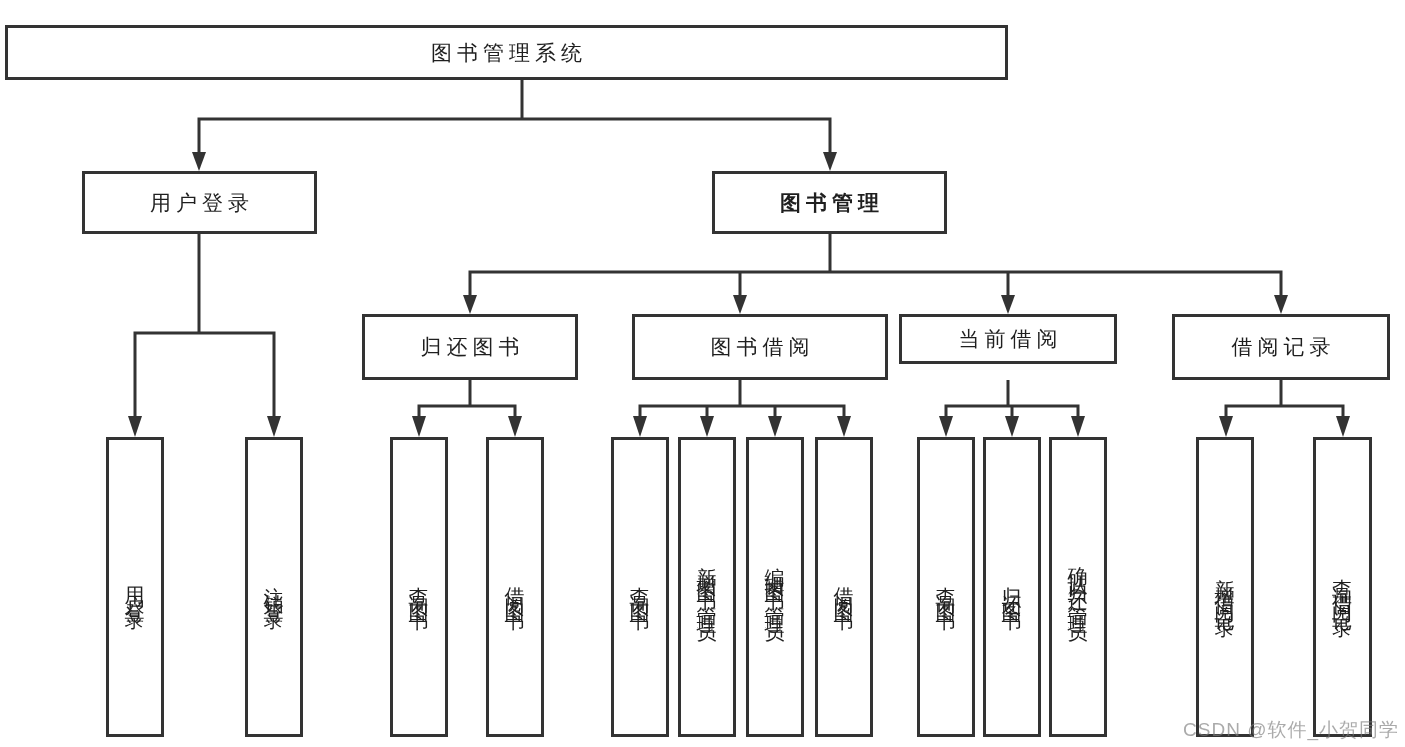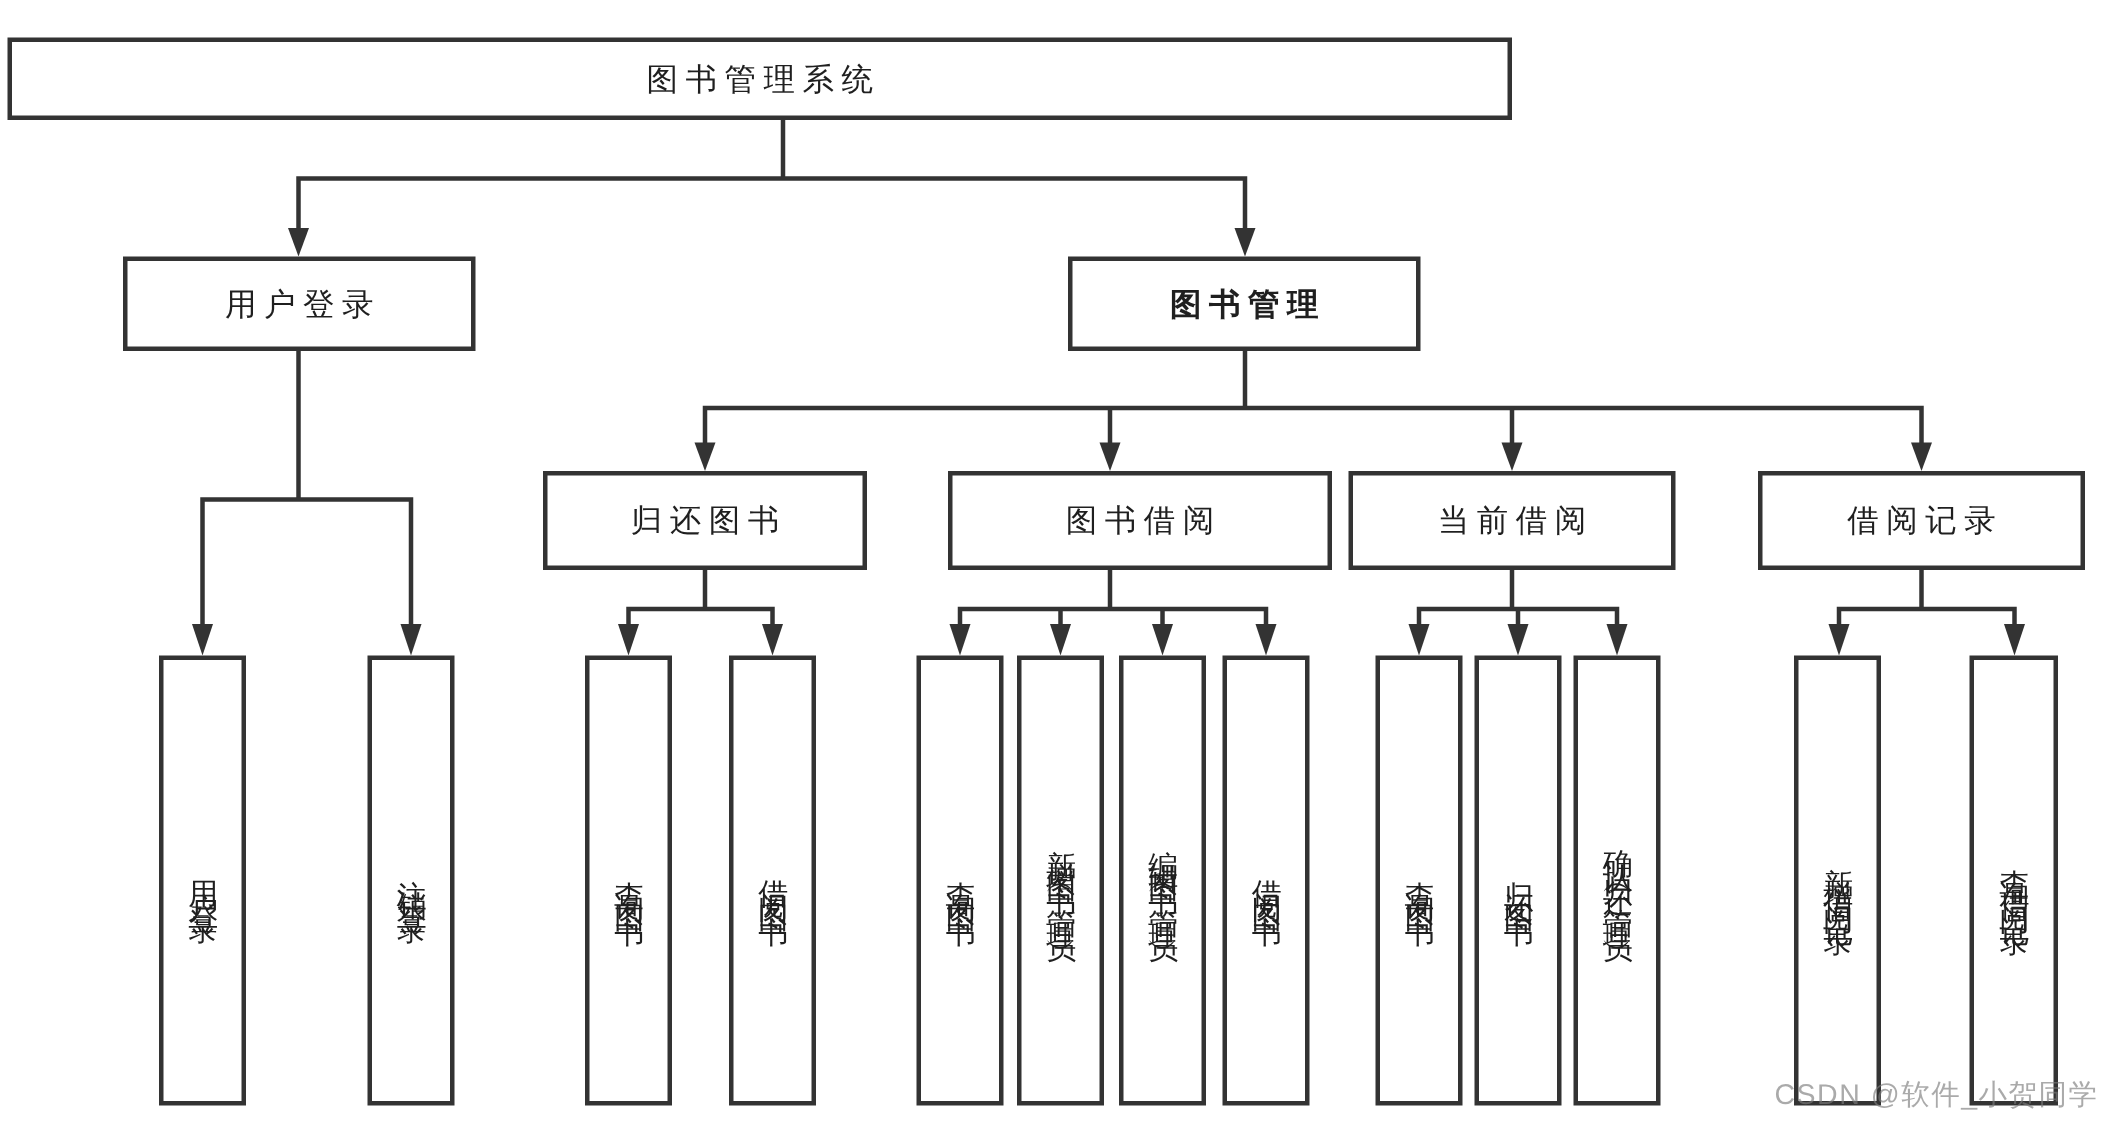--- a/index.html
+++ b/index.html
@@ -113,21 +113,21 @@
     </g>
   </svg>
 
   <div class="box hbox" style="left:5px; top:13px; width:1003px; height:55px;margin-top:12px;">图书管理系统</div>
 
   <div class="box hbox" style="left:82px; top:171px; width:235px; height:63px;">用户登录</div>
   <div class="box hbox" style="left:712px; top:171px; width:235px; height:63px;font-weight:bold;">图书管理</div>
 
   <div class="box hbox" style="left:362px; top:314px; width:216px; height:66px;">归还图书</div>
   <div class="box hbox" style="left:632px; top:314px; width:256px; height:66px;">图书借阅</div>
-  <div class="box hbox" style="left:899px; top:314px; width:218px; height:66px;text-align:right;">当前借阅</div>
+  <div class="box hbox" style="left:899px; top:314px; width:218px; height:50px;text-align:right;">当前借阅</div>
   <div class="box hbox" style="left:1172px; top:314px; width:218px; height:66px;">借阅记录</div>
 
   <div class="box vbox" style="left:106px; top:437px; width:58px; height:300px;">用户登录</div>
   <div class="box vbox" style="left:245px; top:437px; width:58px; height:300px;">注销登录</div>
 
   <div class="box vbox" style="left:390px; top:437px; width:58px; height:300px;">查询图书</div>
   <div class="box vbox" style="left:486px; top:437px; width:58px; height:300px;">借阅图书</div>
 
   <div class="box vbox" style="left:611px; top:437px; width:58px; height:300px;">查询图书</div>
   <div class="box vbox" style="left:678px; top:437px; width:58px; height:300px;">新增图书（管理员）</div>

